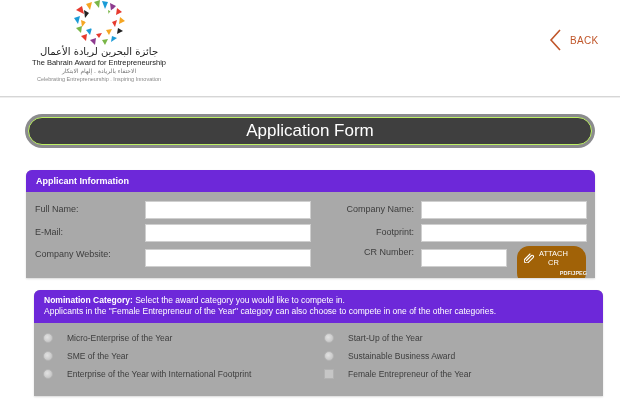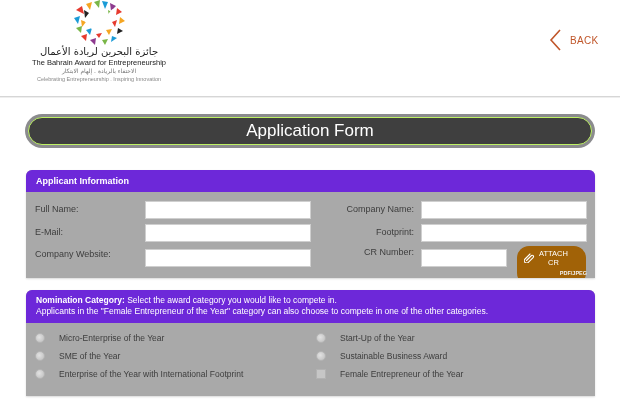--- a/index.html
+++ b/index.html
@@ -34,21 +34,21 @@
     .p1 .panel-head { height: 22px; line-height: 22px; font-weight: bold; }
 
     .field-label { position: absolute; font-size: 9px; color: #3d3d3d; }
     .field-input { position: absolute; height: 18px; background: #fff; border: 1px solid #cfcfcf; }
 
     .attach-btn { position: absolute; left: 491px; top: 76px; width: 69px; height: 39px; border-radius: 12px; background: #a16207; cursor: pointer; text-align: center; }
     .attach-icon { position: absolute; left: 7px; top: 6px; width: 11px; height: 11px; }
     .attach-text { position: absolute; left: 22px; top: 3px; color: #fff; font-size: 7.5px; line-height: 9px; }
     .attach-hint { position: absolute; right: 8px; top: 100px; font-size: 5.5px; color: #f2f2f2; font-weight: bold; }
 
-    .p2 { top: 290px; height: 106px; }
+    .p2 { top: 290px; height: 106px; margin-left: 8px; }
     .p2 .panel-head { height: 33px; padding-top: 5px; line-height: 11px; font-size: 8.5px; }
     .p2 .panel-head b { font-weight: bold; }
 
     .opt { position: absolute; display: flex; align-items: center; cursor: pointer; }
     .radio { width: 10px; height: 10px; border-radius: 50%; background: radial-gradient(circle at 40% 40%, #e2e2e2, #bdbdbd); border: 1px solid #b5b5b5; }
     .check { width: 10px; height: 10px; background: #c6c6c6; border: 1px solid #b2b2b2; }
     .opt-label { margin-left: 14px; font-size: 8.5px; color: #3d3d3d; }
   </style>
 </head>
 <body>

